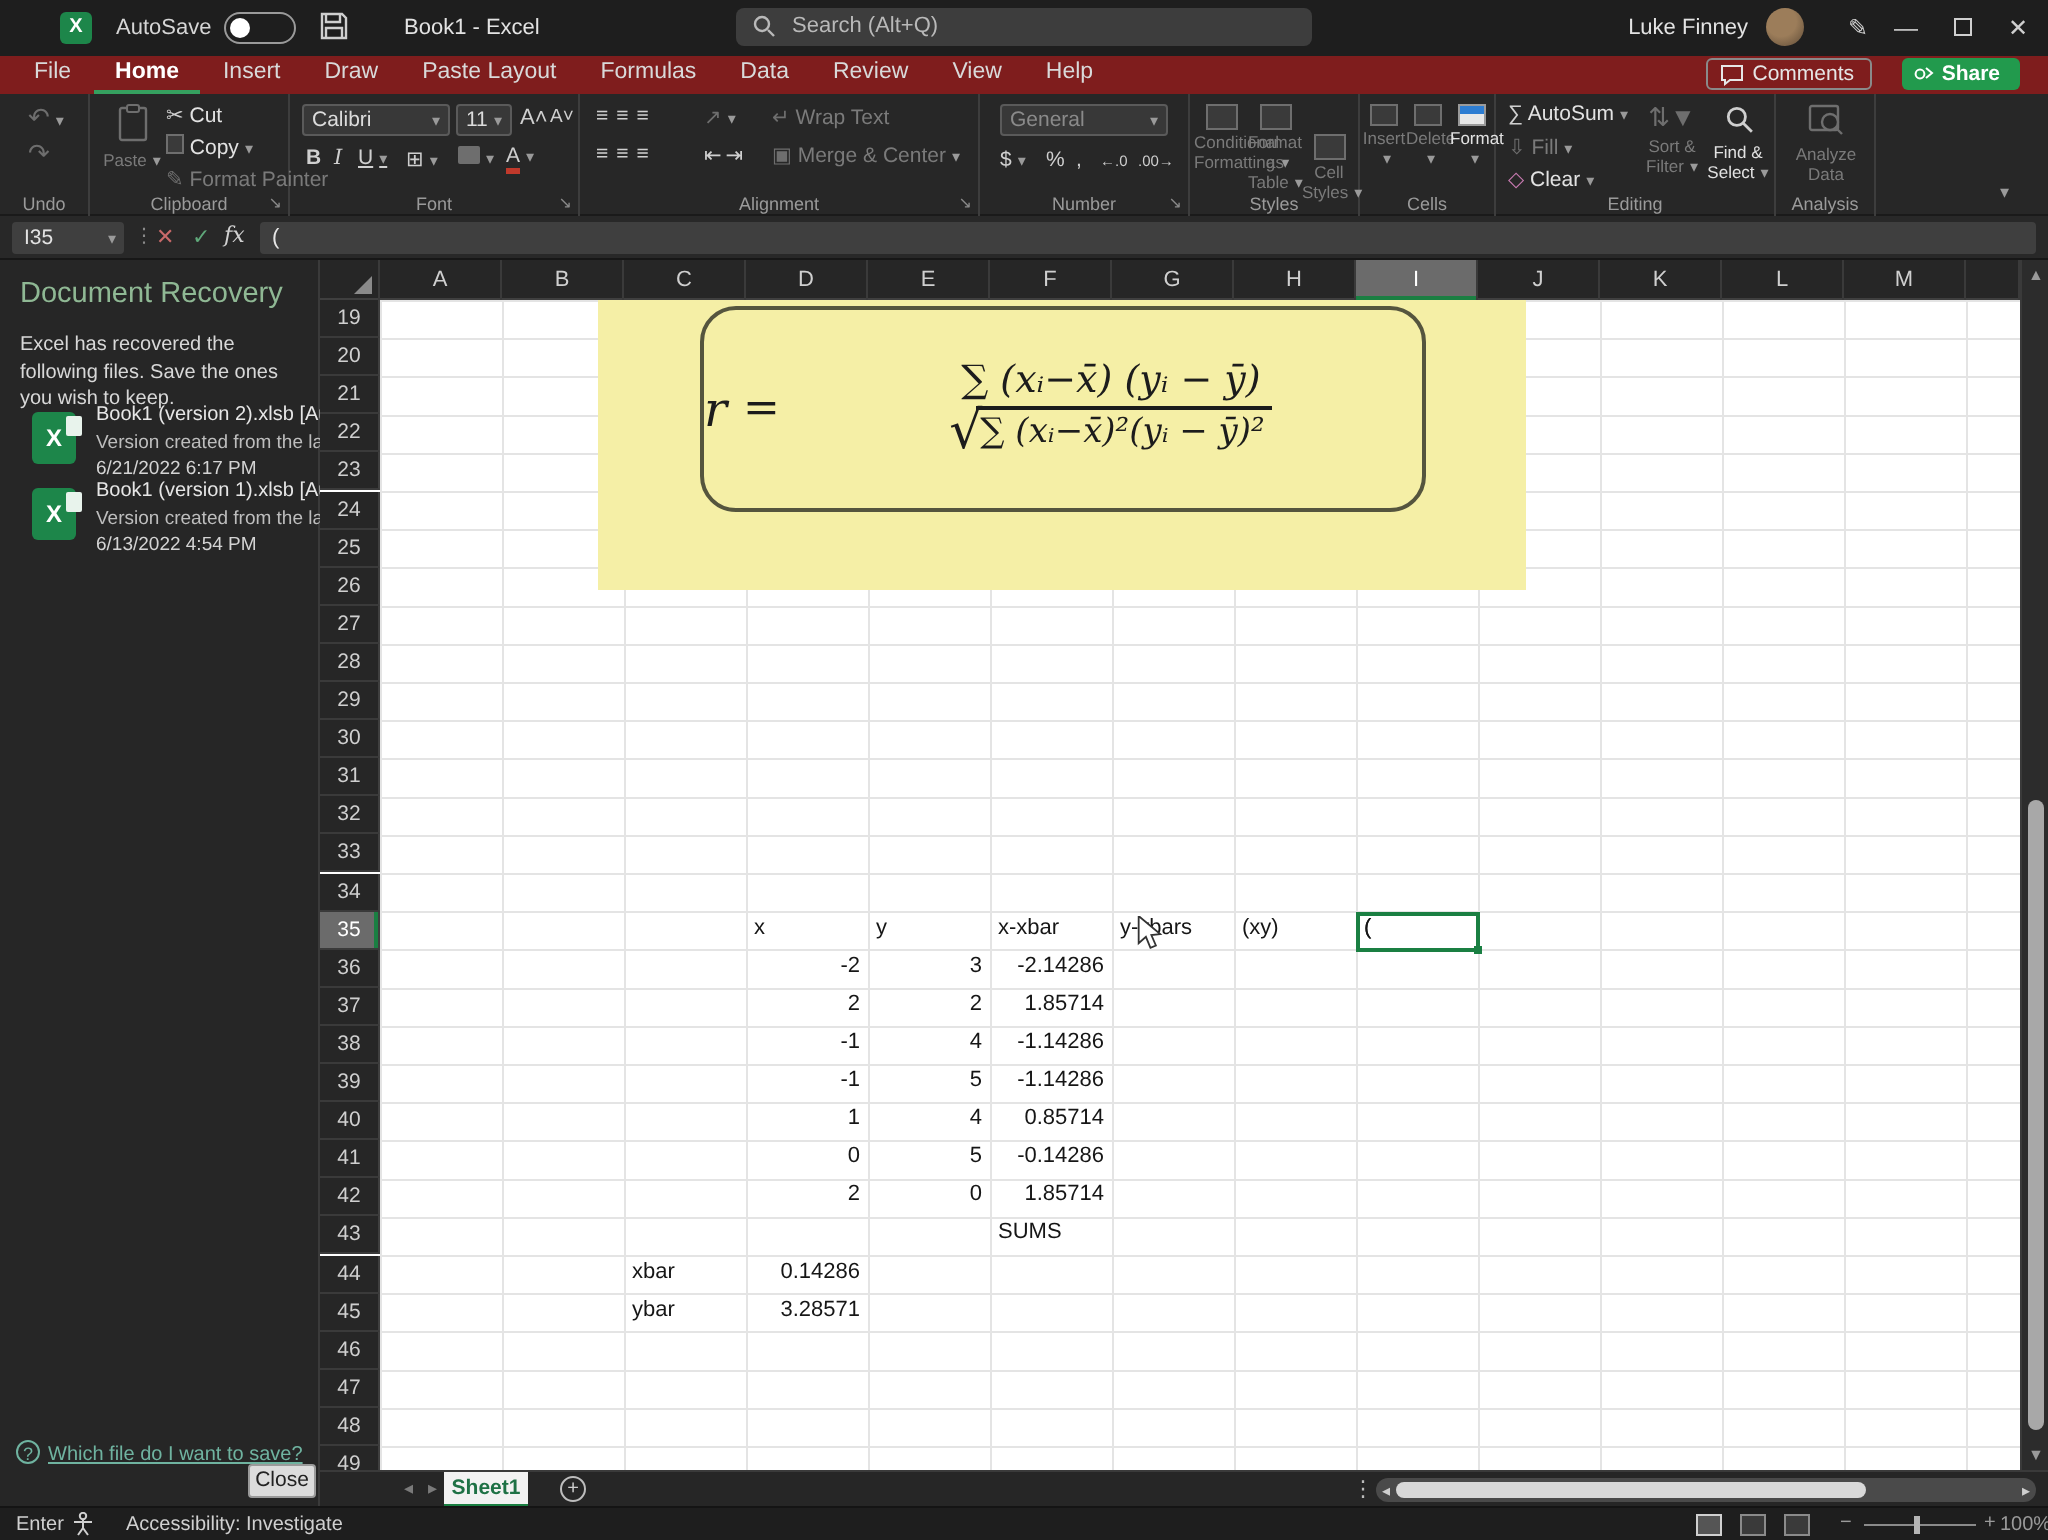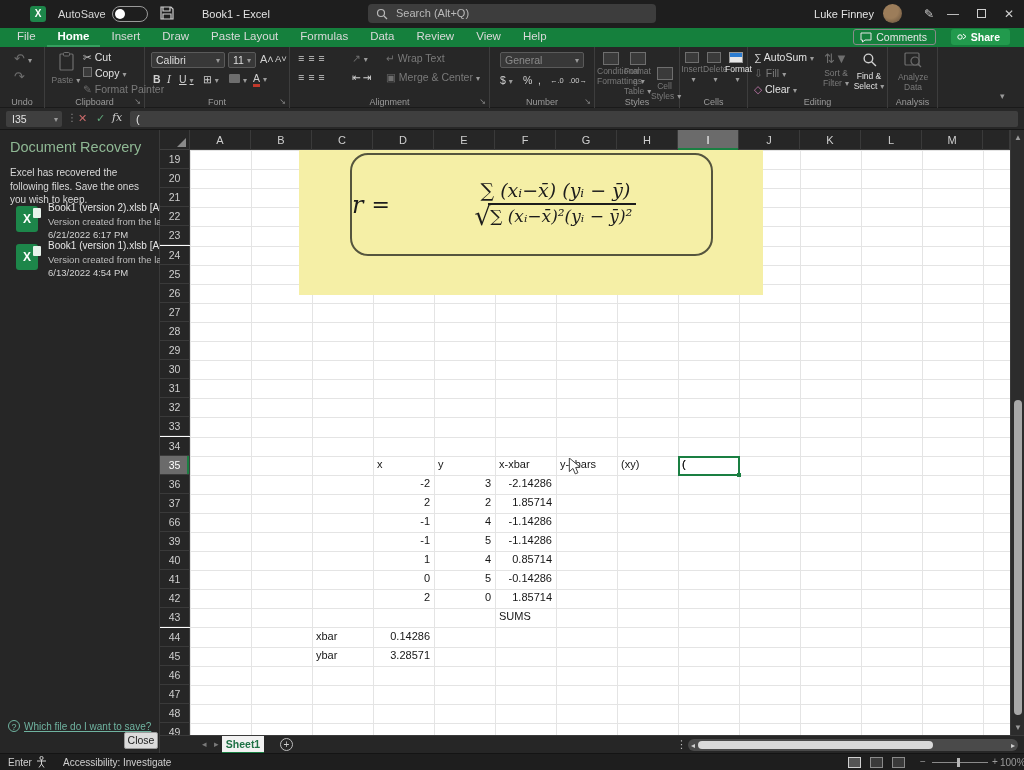--- a/index.html
+++ b/index.html
@@ -22,21 +22,21 @@
   .searchbox span.ph { position:absolute; left:28px; }
   .username { position:absolute; right:150px; top:8px; font-size:11px; color:#e3e3e3; }
   .avatar { position:absolute; right:122px; top:4px; width:19px; height:19px; border-radius:50%;
             background:radial-gradient(circle at 40% 35%, #9c7d5a 0 45%, #5d4a36 100%); }
   .pencil { position:absolute; right:90px; top:7px; color:#cfcfcf; font-size:12px; }
   .wc { position:absolute; top:0; width:30px; height:28px; color:#cfcfcf; font-size:12px;
         text-align:center; line-height:28px; }
   .wc.min { right:56px; } .wc.max { right:28px; } .wc.cls { right:0; }
   .maxbox { display:inline-block; width:9px; height:9px; border:1px solid #cfcfcf; }
   
-  #tabsrow { position:absolute; left:0; top:28px; width:1024px; height:19px; background:#15803d; }
+  #tabsrow { position:absolute; left:0; top:28px; width:1024px; height:19px; background:#7f1d1d; }
   #ribbon-tabs { position:absolute; left:6px; top:0; display:flex; }
   .rtab { padding:2px 11px 3px 11px; font-size:11.5px; color:#d9d9d9; }
   .rtab.active { color:#ffffff; font-weight:bold; border-bottom:2px solid #35a05f; }
   .comments-btn { position:absolute; right:88px; top:1px; height:16px; border:1px solid #8a8a8a;
                   border-radius:3px; color:#e6e6e6; font-size:10.5px; line-height:14px; padding:0 8px 0 22px; }
   .comments-btn svg { position:absolute; left:6px; top:2px; }
   .share-btn { position:absolute; right:14px; top:1px; height:16px; background:#229a4d; border-radius:3px;
                color:#fff; font-size:10.5px; font-weight:bold; line-height:16px; padding:0 10px 0 20px; }
   .share-btn svg { position:absolute; left:5px; top:3px; }
   
@@ -420,21 +420,21 @@
     <div class="rowhdr" style="top: 191.9px; height: 19.1px; line-height: 19.1px;">28</div>
     <div class="rowhdr" style="top: 211px; height: 19.1px; line-height: 19.1px;">29</div>
     <div class="rowhdr" style="top: 230.1px; height: 19.1px; line-height: 19.1px;">30</div>
     <div class="rowhdr" style="top: 249.2px; height: 19.1px; line-height: 19.1px;">31</div>
     <div class="rowhdr" style="top: 268.3px; height: 19.1px; line-height: 19.1px;">32</div>
     <div class="rowhdr" style="top: 287.4px; height: 19.1px; line-height: 19.1px;">33</div>
     <div class="rowhdr" style="top: 306.5px; height: 19.1px; line-height: 19.1px;">34</div>
     <div class="rowhdr sel" style="top: 325.6px; height: 19.1px; line-height: 19.1px;">35</div>
     <div class="rowhdr" style="top: 344.7px; height: 19.1px; line-height: 19.1px;">36</div>
     <div class="rowhdr" style="top: 363.8px; height: 19.1px; line-height: 19.1px;">37</div>
-    <div class="rowhdr" style="top: 382.9px; height: 19.1px; line-height: 19.1px;">66</div>
+    <div class="rowhdr" style="top: 382.9px; height: 19.1px; line-height: 19.1px;">38</div>
     <div class="rowhdr" style="top: 402px; height: 19.1px; line-height: 19.1px;">39</div>
     <div class="rowhdr" style="top: 421.1px; height: 19.1px; line-height: 19.1px;">40</div>
     <div class="rowhdr" style="top: 440.2px; height: 19.1px; line-height: 19.1px;">41</div>
     <div class="rowhdr" style="top: 459.3px; height: 19.1px; line-height: 19.1px;">42</div>
     <div class="rowhdr" style="top: 478.4px; height: 19.1px; line-height: 19.1px;">43</div>
     <div class="rowhdr" style="top: 497.5px; height: 19.1px; line-height: 19.1px;">44</div>
     <div class="rowhdr" style="top: 516.6px; height: 19.1px; line-height: 19.1px;">45</div>
     <div class="rowhdr" style="top: 535.7px; height: 19.1px; line-height: 19.1px;">46</div>
     <div class="rowhdr" style="top: 554.8px; height: 19.1px; line-height: 19.1px;">47</div>
     <div class="rowhdr" style="top: 573.9px; height: 19.1px; line-height: 19.1px;">48</div>

